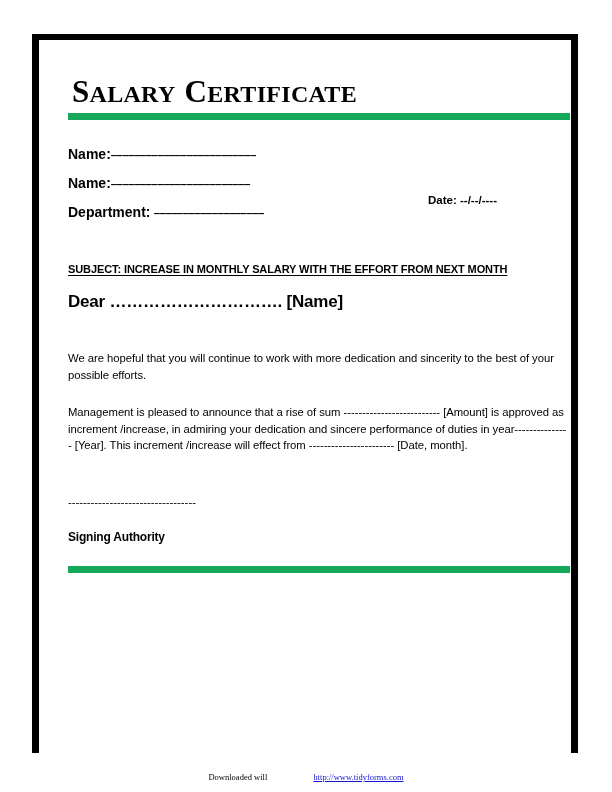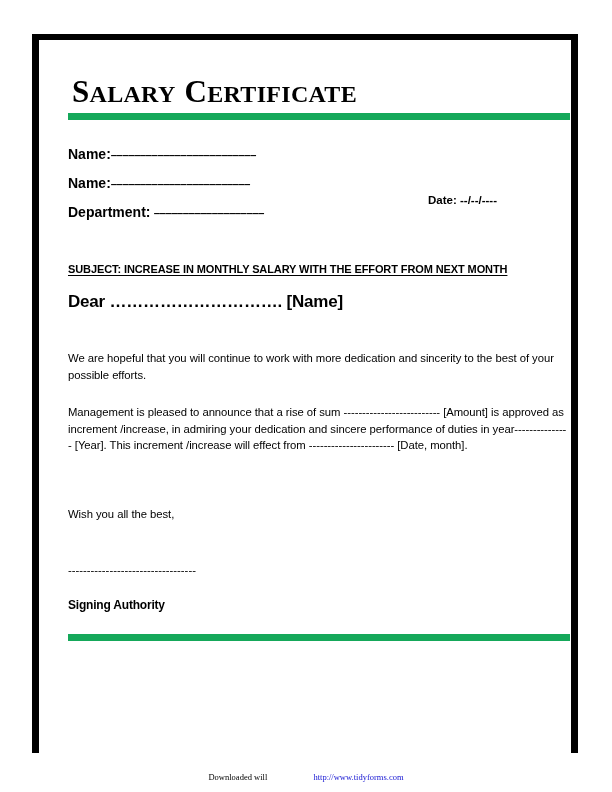--- a/index.html
+++ b/index.html
@@ -158,20 +158,21 @@
     width: 612px;
     text-align: center;
     font-family: "Liberation Serif", "DejaVu Serif", serif;
     font-size: 8.5px;
     line-height: 11px;
     color: #000000;
     white-space: nowrap;
   }
   #footer .link {
     color: #1414d2;
+    text-decoration: underline;
     margin-left: 44px;
   }
 </style>
 </head>
 <body>
 
 <div id="page-frame"></div>
 
 <div id="content">
 
@@ -201,21 +202,20 @@
     </div>
 
   </div>
 
   <div class="subject">SUBJECT: INCREASE IN MONTHLY SALARY WITH THE EFFORT FROM NEXT MONTH</div>
 
   <div class="salutation">Dear …………………………. [Name]</div>
 
   <p class="para p2">We are hopeful that you will continue to work with more dedication and sincerity to the best of your possible efforts.</p>
   <p class="para p1">Management is pleased to announce that a rise of sum -------------------------- [Amount] is approved as increment /increase, in admiring your dedication and sincere performance of duties in year--------------- [Year]. This increment /increase will effect from ----------------------- [Date, month].</p>
-  <p class="para p3">Wish you all the best,</p>
 
   <div class="sig-dashes">----------------------------------</div>
   <div class="sig-title">Signing Authority</div>
   <div class="sig-space"></div>
 
   <div class="rule-green bottom"></div>
 
 </div>
 
 <div id="footer">

